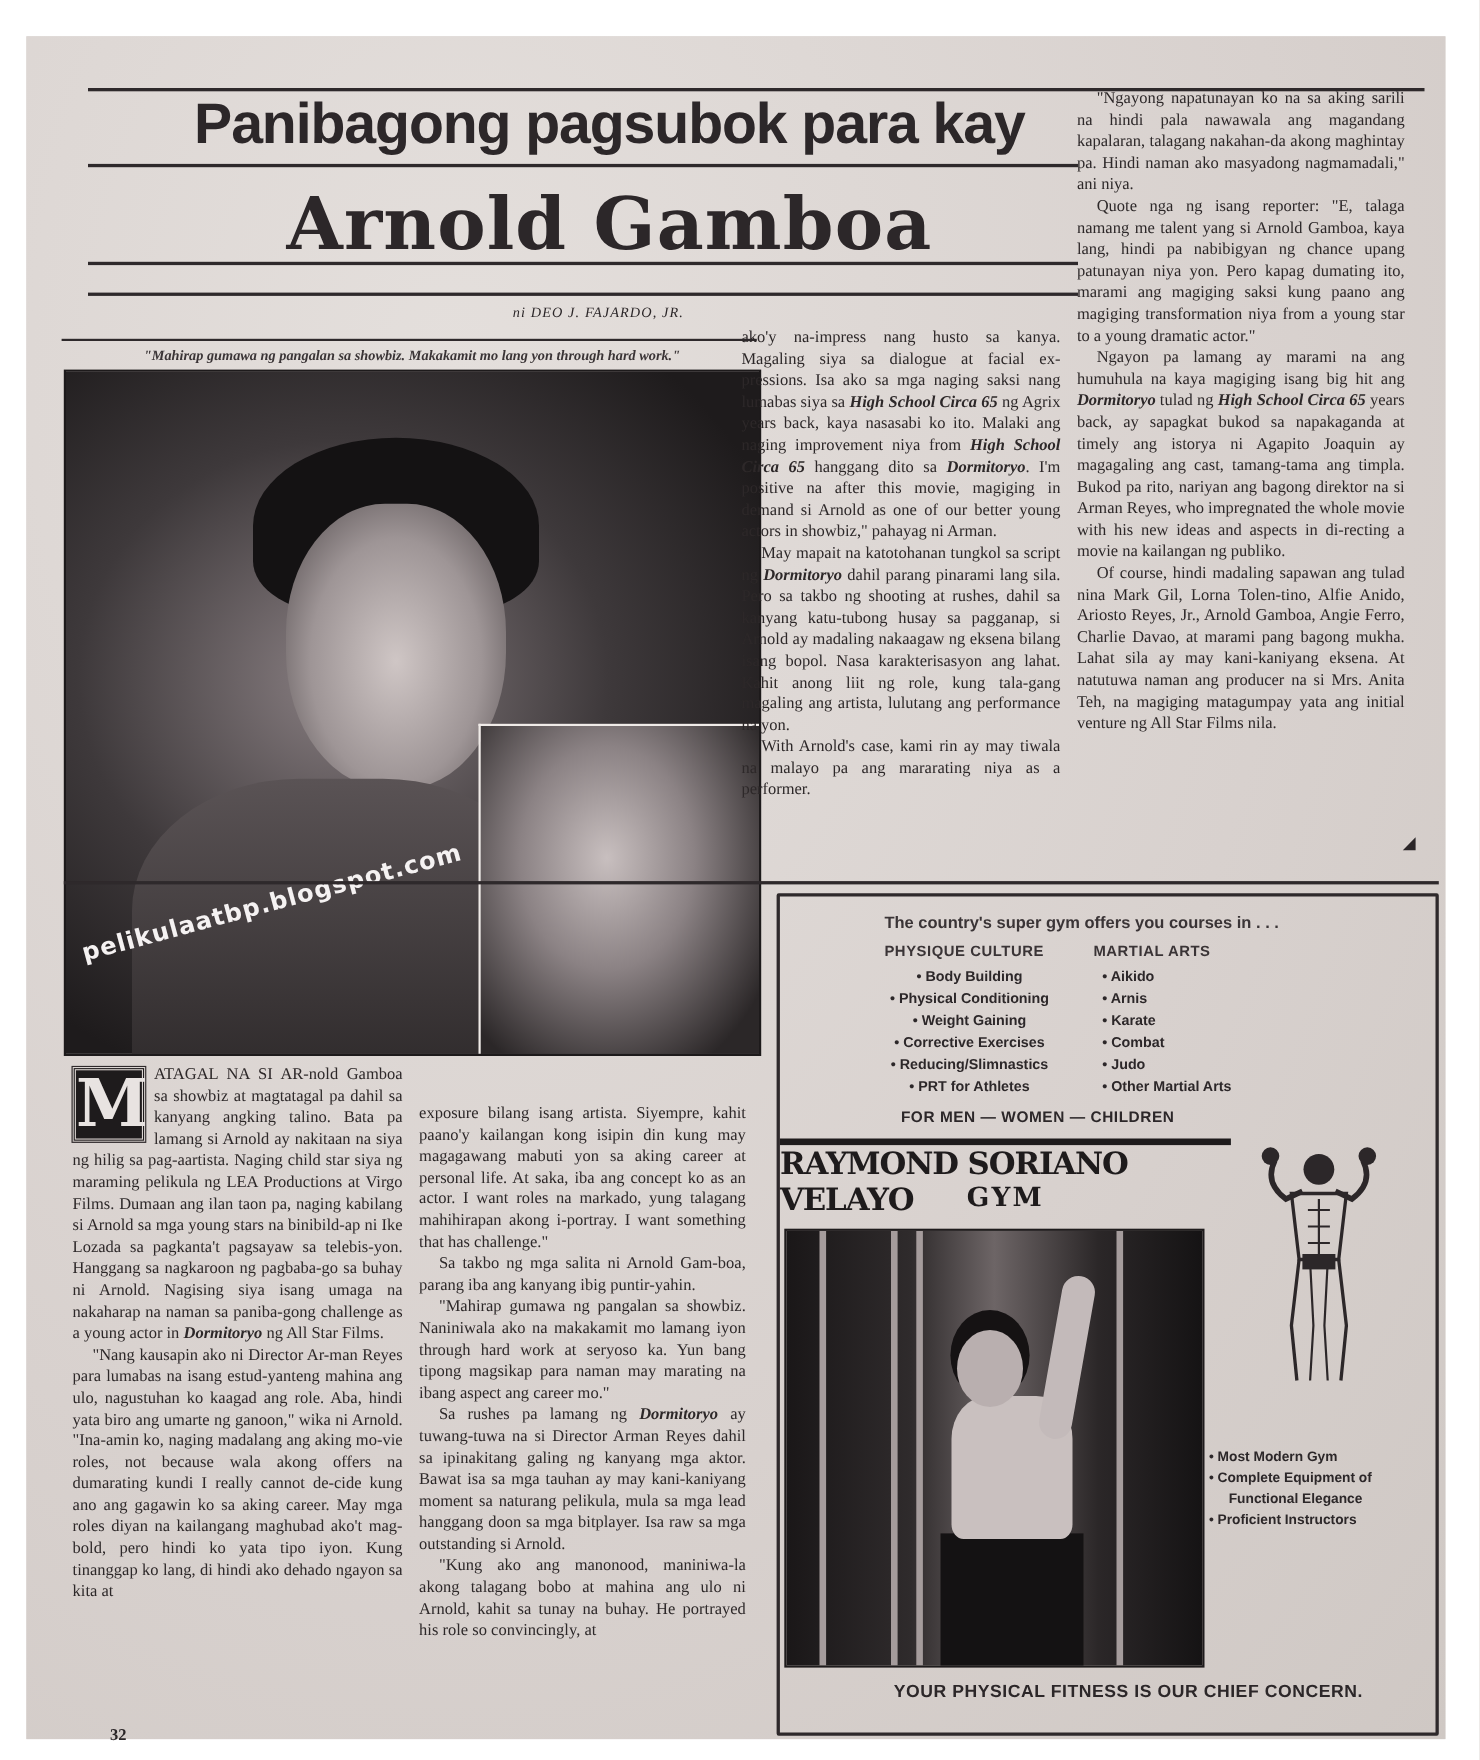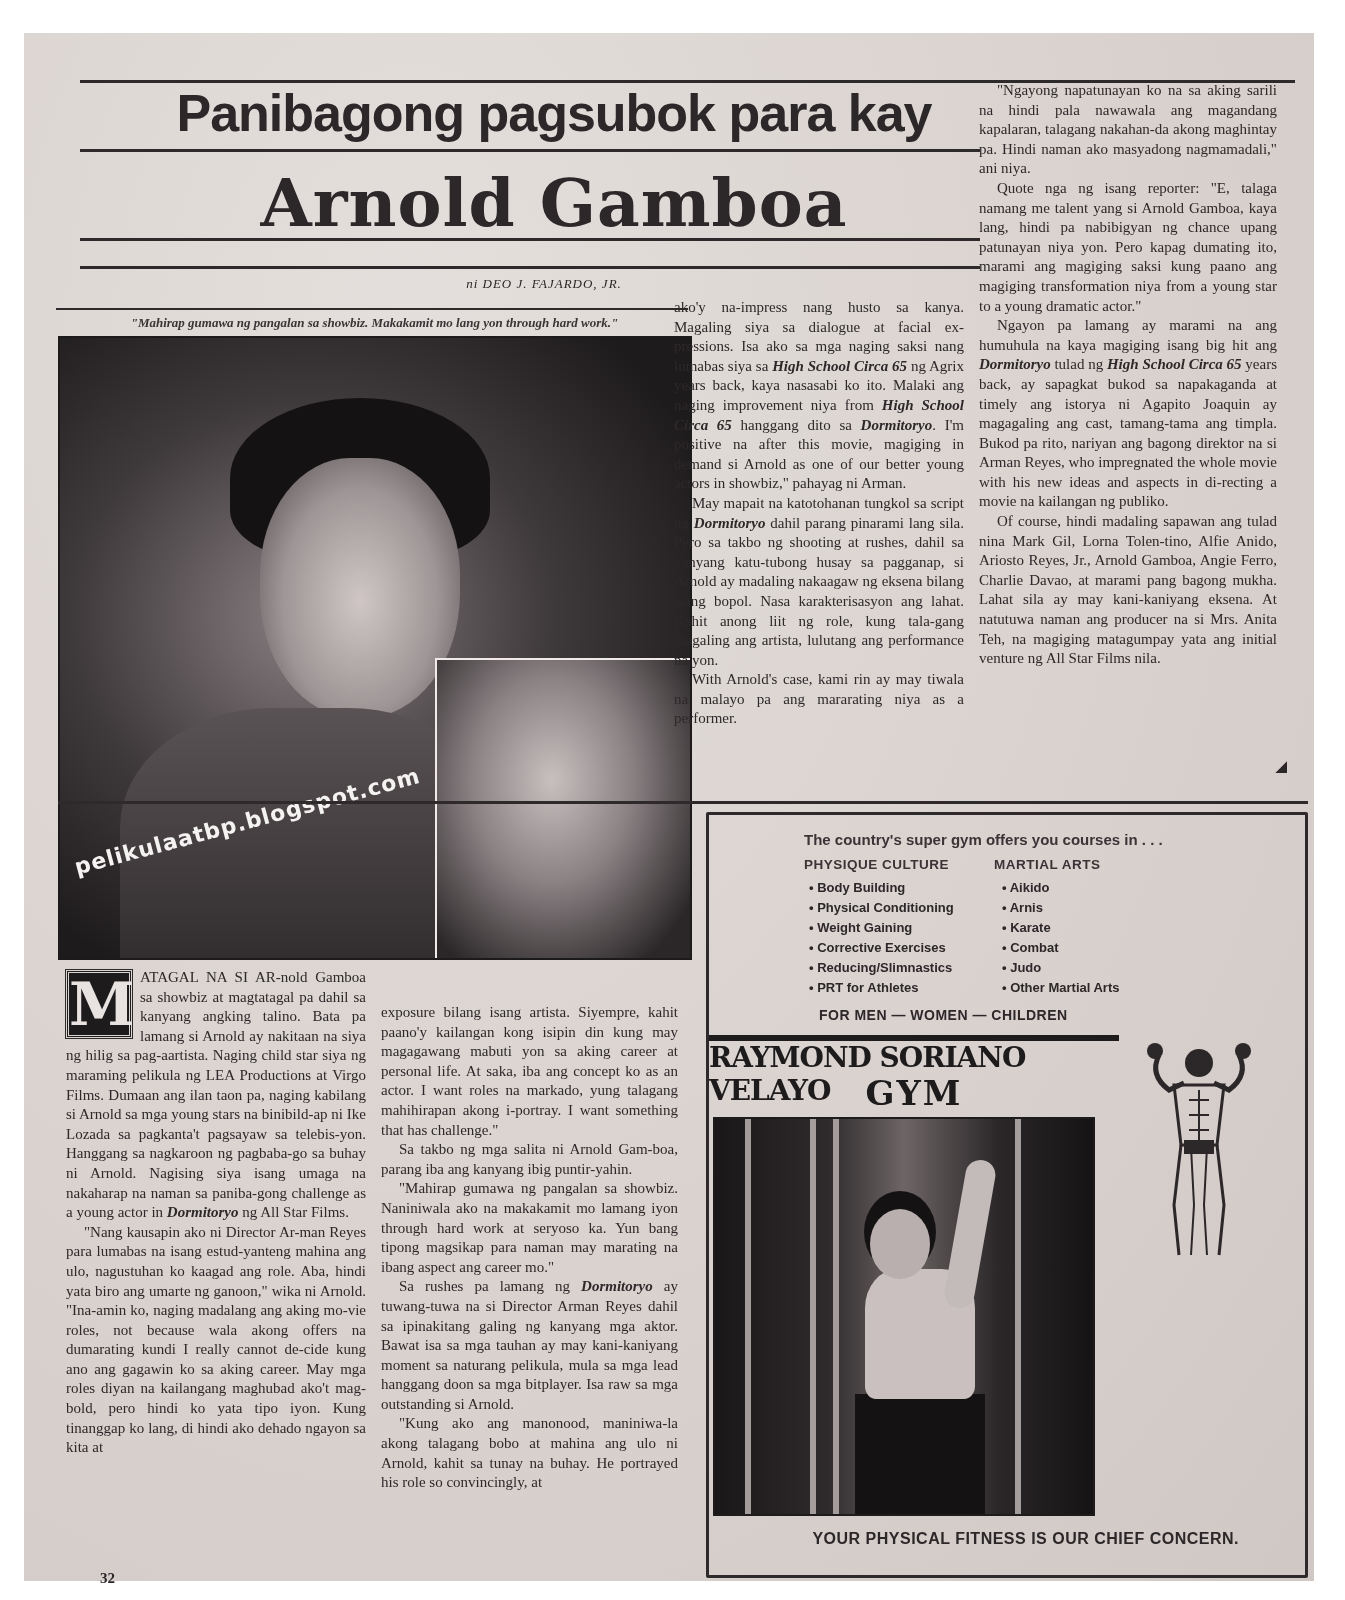--- a/index.html
+++ b/index.html
@@ -78,21 +78,21 @@
   .ad .intro { position: absolute; left: 95px; top: 16px; font-size: 15px; font-weight: bold; color: #3a3436; }
   .ad .colhead { position: absolute; top: 42px; font-size: 13.5px; font-weight: bold; letter-spacing: 0.5px; color: #3a3436; }
   .ad ul { list-style: none; margin: 0; padding: 0; position: absolute; font-size: 13px; font-weight: bold; }
   .ad ul li { height: 20px; line-height: 20px; }
   .ad ul li::before { content: "• "; }
   .ad .tag { position: absolute; left: 110px; top: 192px; font-size: 14px; font-weight: bold; letter-spacing: 0.5px; }
   .ad .brand { position: absolute; left: 0px; top: 220px; width: 410px; text-align: left;
     font-family: "DejaVu Serif", serif; font-weight: bold; font-size: 28px; letter-spacing: -1px; color: #1e1b1c;
     border-top: 6px solid #1e1b1c; }
   .ad .brand2 { position: absolute; left: 0px; top: 258px; width: 410px; text-align: center;
-    font-family: "DejaVu Serif", serif; font-weight: bold; font-size: 34px; letter-spacing: 2px; color: #1e1b1c; }
+    font-family: "DejaVu Serif", serif; font-weight: bold; font-size: 24px; letter-spacing: 2px; color: #1e1b1c; }
   .ad .photo2 {
     position: absolute; left: 4px; top: 302px; width: 378px; height: 395px;
     background: linear-gradient(90deg, #1a1718 0%, #2f2b2c 30%, #6d6566 50%, #2b2728 75%, #151314 100%);
     border: 2px solid #1e1b1c; overflow: hidden;
   }
   .ad .photo2 .bar { position: absolute; width: 6px; top: 0; bottom: 0; background: #a59c9c; }
   .ad .photo2 .torso { position: absolute; left: 150px; top: 150px; width: 110px; height: 130px; background: #c9c0bf; border-radius: 30% 30% 10% 10%; }
   .ad .photo2 .head { position: absolute; left: 155px; top: 90px; width: 60px; height: 70px; background: #b9afaf; border-radius: 50%; box-shadow: 0 -12px 0 6px #151213; }
   .ad .photo2 .arm { position: absolute; left: 240px; top: 40px; width: 30px; height: 150px; background: #c3baba; border-radius: 15px; transform: rotate(10deg); }
   .ad .photo2 .legs { position: absolute; left: 140px; top: 275px; width: 130px; height: 130px; background: #141213; }
@@ -156,21 +156,21 @@
     <p><span>Ngayon pa lamang ay marami na ang humuhula na kaya magiging isang big hit ang </span><i>Dormitoryo</i><span> tulad ng </span><i>High School Circa 65</i><span> years back, ay sapagkat bukod sa napakaganda at timely ang istorya ni Agapito Joaquin ay magagaling ang cast, tamang-tama ang timpla. Bukod pa rito, nariyan ang bagong direktor na si Arman Reyes, who impregnated the whole movie with his new ideas and aspects in di-recting a movie na kailangan ng publiko.</span></p>
     <p>Of course, hindi madaling sapawan ang tulad nina Mark Gil, Lorna Tolen-tino, Alfie Anido, Ariosto Reyes, Jr., Arnold Gamboa, Angie Ferro, Charlie Davao, at marami pang bagong mukha. Lahat sila ay may kani-kaniyang eksena. At natutuwa naman ang producer na si Mrs. Anita Teh, na magiging matagumpay yata ang initial venture ng All Star Films nila.</p>
   </div>
   <div class="endmark">◢</div>
 
   <div class="rule" style="left:34px; top:768px; width:1250px; height:3px;"></div>
   <div class="ad">
     <div class="intro">The country's super gym offers you courses in . . .</div>
     <div class="colhead" style="left:95px;">PHYSIQUE CULTURE</div>
     <div class="colhead" style="left:285px;">MARTIAL ARTS</div>
-    <ul style="left:100px; top:63px;">
+    <ul style="left:100px; top:63px;text-align:center;">
       <li>Body Building</li>
       <li>Physical Conditioning</li>
       <li>Weight Gaining</li>
       <li>Corrective Exercises</li>
       <li>Reducing/Slimnastics</li>
       <li>PRT for Athletes</li>
     </ul>
     <ul style="left:293px; top:63px;">
       <li>Aikido</li>
       <li>Arnis</li>
@@ -199,19 +199,25 @@
       <path d="M30 20 Q20 40 40 55 L55 48 M110 20 Q120 40 100 55 L85 48" stroke="#2c2729" stroke-width="5" fill="none"></path>
       <circle cx="26" cy="16" r="8" fill="#2c2729"></circle>
       <circle cx="114" cy="16" r="8" fill="#2c2729"></circle>
       <path d="M45 50 L95 50 L88 110 L52 110 Z" fill="none" stroke="#2c2729" stroke-width="3"></path>
       <path d="M60 65 L80 65 M60 80 L80 80 M60 95 L80 95 M70 55 L70 108" stroke="#2c2729" stroke-width="2"></path>
       <path d="M52 110 L45 170 L50 220 M88 110 L95 170 L90 220" stroke="#2c2729" stroke-width="3" fill="none"></path>
       <path d="M62 112 L65 170 L62 220 M78 112 L75 170 L78 220" stroke="#2c2729" stroke-width="2" fill="none"></path>
       <rect x="55" y="105" width="30" height="14" fill="#2c2729"></rect>
     </svg>
 
+    <ul class="features">
+      <li>Most Modern Gym</li>
+      <li>Complete Equipment of</li>
+      <li style="padding-left:18px; list-style:none;" class="cont">Functional Elegance</li>
+      <li>Proficient Instructors</li>
+    </ul>
 
 
     <div class="slogan">YOUR PHYSICAL FITNESS IS OUR CHIEF CONCERN.</div>
   </div>
 </div>
 
 <style>.features li.cont::before { content: ""; }</style>
 
 </body></html>

